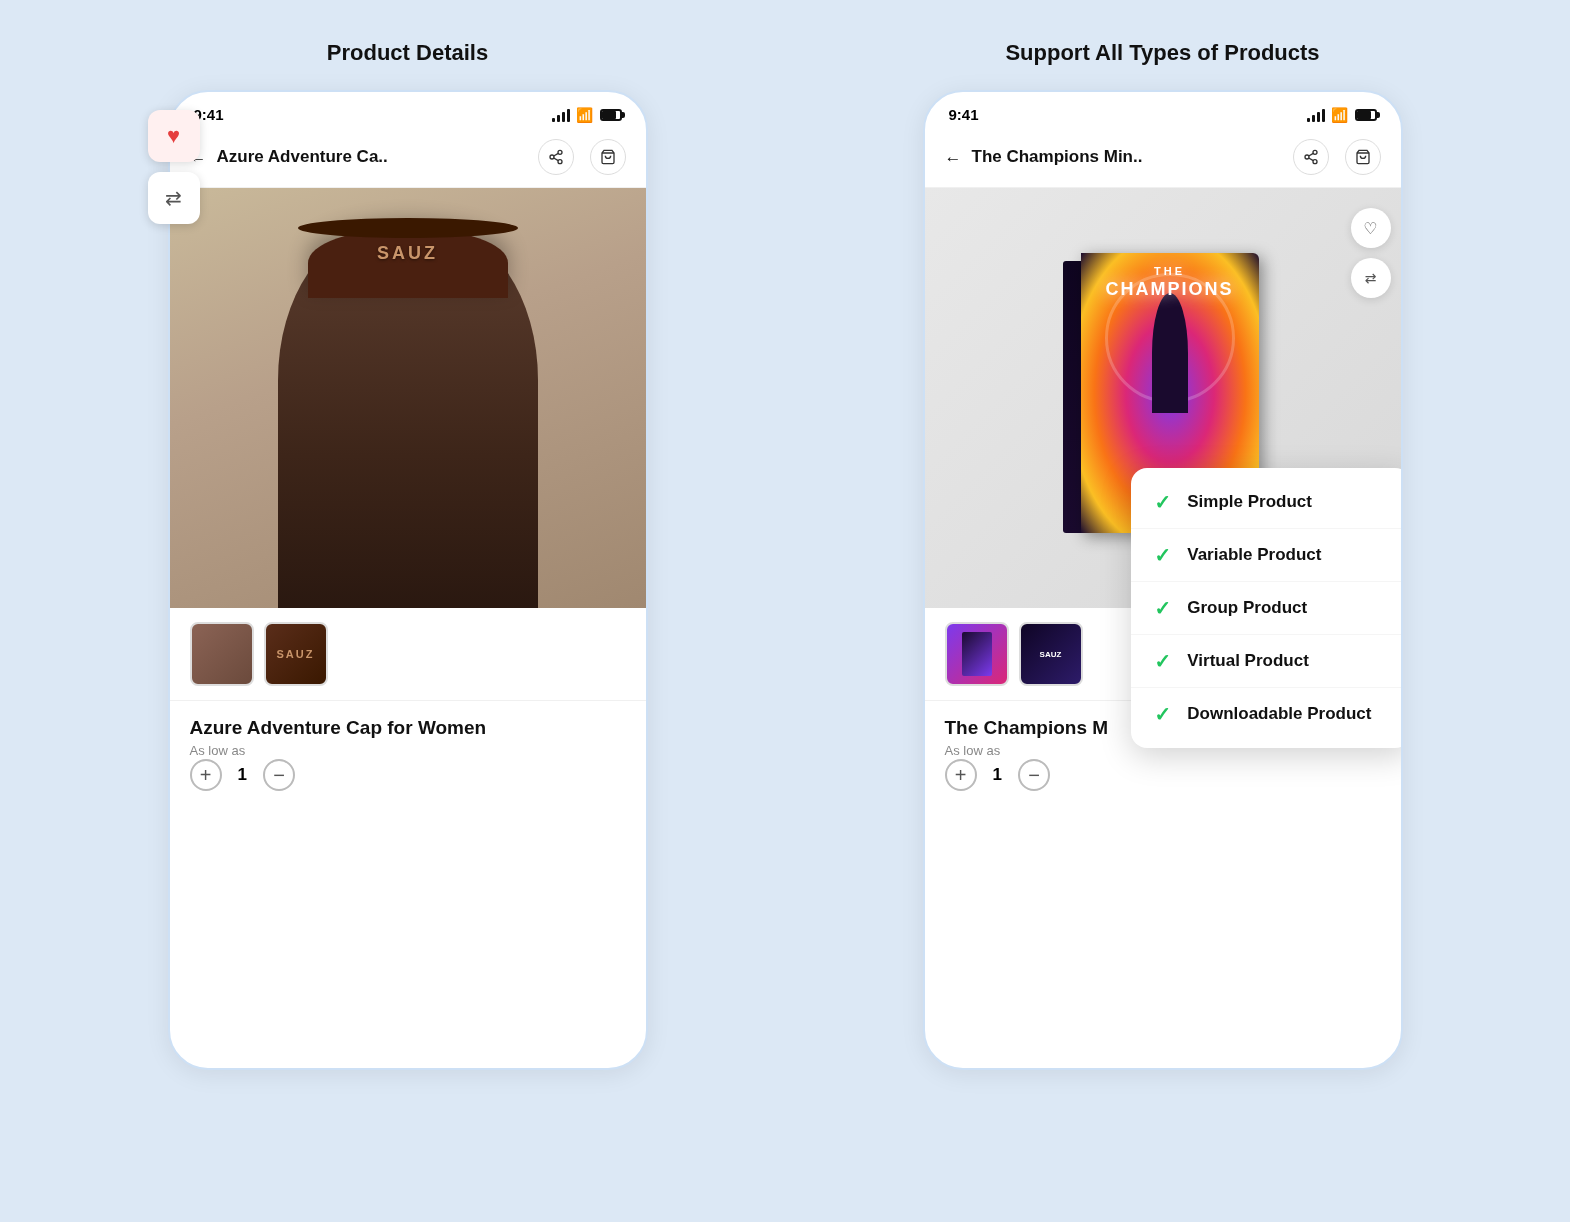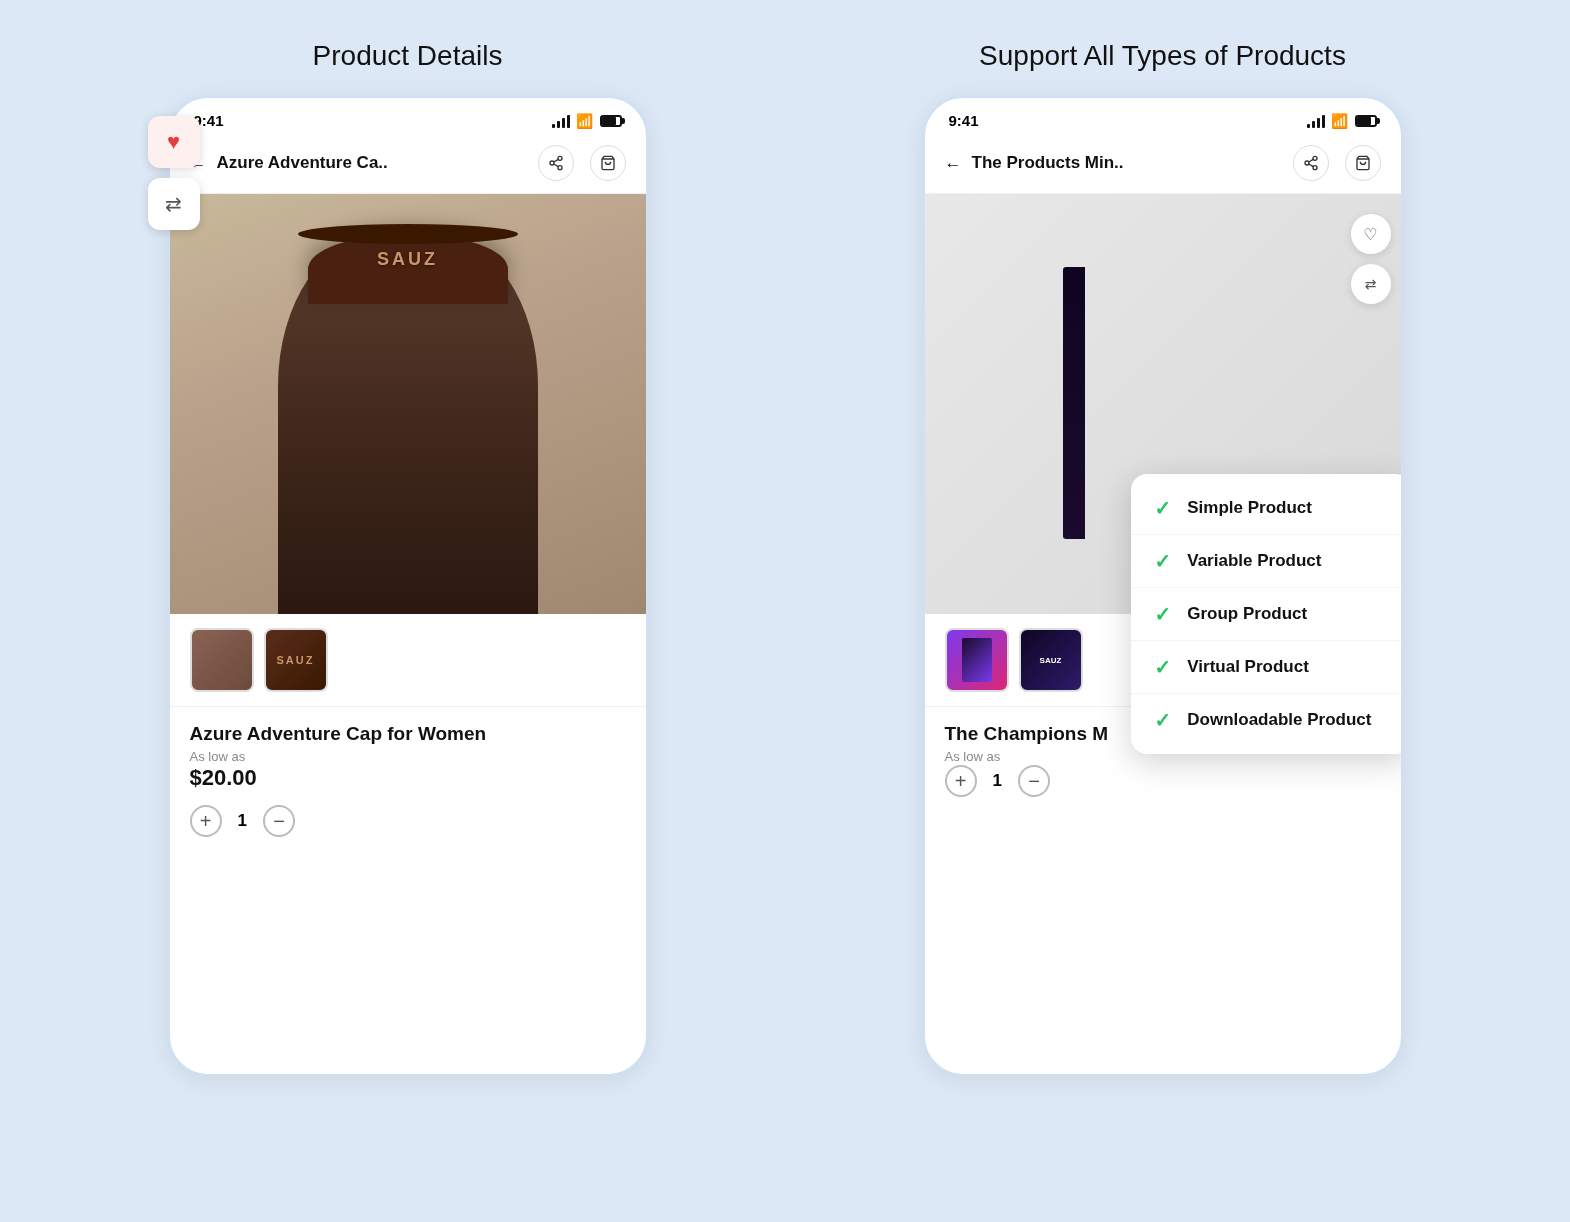--- a/index.html
+++ b/index.html
@@ -15,22 +15,22 @@
       gap: 60px;
     }
     .section {
       flex: 1;
       display: flex;
       flex-direction: column;
       align-items: center;
       gap: 24px;
     }
     .section-title {
-      font-size: 28px;
-      font-weight: 400;
+      font-size: 22px;
+      font-weight: 700;
       color: #111;
       text-align: center;
     }
     .phone-frame {
       background: #fff;
       border-radius: 40px;
       border: 2px solid #cde0f5;
       width: 480px;
       min-height: 980px;
       overflow: hidden;
@@ -372,21 +372,20 @@
       </div>
 
       <div class="thumbnail-row">
         <div class="thumb" style="background:linear-gradient(135deg,#8b6355 0%,#6b4a3c 100%);"></div>
         <div class="thumb" style="background:linear-gradient(135deg,#5a2d1a 0%,#3a1800 100%);display:flex;align-items:center;justify-content:center;color:#c9956a;font-size:11px;font-weight:900;letter-spacing:2px;">SAUZ</div>
       </div>
 
       <div class="product-info">
         <div class="product-name">Azure Adventure Cap for Women</div>
         <div class="product-sublabel">As low as</div>
-        <div class="product-price">$20.00</div>
         <div class="qty-control">
           <div class="qty-btn">+</div>
           <span class="qty-val">1</span>
           <div class="qty-btn">−</div>
         </div>
       </div>
     </div>
   </div>
 </div>
 
@@ -408,21 +407,21 @@
           <span class="wifi-icon">📶</span>
           <div class="battery">
               <div class="battery-fill"></div>
             </div>
         </div>
       </div>
 
       <div class="nav-bar">
         <div class="nav-left">
           <span style="cursor:pointer;">←</span>
-          <span>The Products Min..</span>
+          <span>The Champions Min..</span>
         </div>
         <div class="nav-right">
           <div class="nav-icon-btn">
             <svg width="16" height="16" viewBox="0 0 24 24" fill="none" stroke="#333" stroke-width="2">
                 <circle cx="18" cy="5" r="3"></circle>
                 <circle cx="6" cy="12" r="3"></circle>
                 <circle cx="18" cy="19" r="3"></circle>
                 <line x1="8.59" y1="13.51" x2="15.42" y2="17.49"></line>
                 <line x1="15.41" y1="6.51" x2="8.59" y2="10.49"></line>
               </svg>
@@ -437,20 +436,33 @@
         </div>
       </div>
 
       <div class="product-image-area-right">
         <div class="book-image-placeholder">
 
           <div style="position:relative;width:200px;height:290px;">
 
             <div style="position:absolute;left:0;top:8px;width:22px;height:272px;background:linear-gradient(180deg,#0f0520 0%,#1a0a2e 100%);border-radius:3px 0 0 3px;"></div>
 
+            <div style="position:absolute;left:18px;top:0;width:178px;height:280px;border-radius:0 6px 6px 0;overflow:hidden;box-shadow:4px 4px 16px rgba(0,0,0,0.4);">
+
+              <div style="position:absolute;inset:0;background:radial-gradient(ellipse at center, #7c3aed 0%, #db2777 35%, #f97316 60%, #fbbf24 80%, #1a0a2e 100%);"></div>
+
+              <div style="position:absolute;top:20px;left:50%;transform:translateX(-50%);width:130px;height:130px;border-radius:50%;border:3px solid rgba(255,255,255,0.2);background:transparent;"></div>
+
+              <div style="position:absolute;top:40px;left:50%;transform:translateX(-50%);width:36px;height:120px;background:#1a0a2e;border-radius:50% 50% 0 0;"></div>
+
+              <div style="position:absolute;top:12px;left:0;right:0;text-align:center;color:#fff;font-size:11px;font-weight:900;letter-spacing:3px;text-shadow:0 0 15px rgba(255,255,255,0.8);">THE</div>
+              <div style="position:absolute;top:26px;left:0;right:0;text-align:center;color:#fff;font-size:18px;font-weight:900;letter-spacing:2px;text-shadow:0 0 15px rgba(255,255,255,0.8);">CHAMPIONS</div>
+
+              <div style="position:absolute;bottom:14px;left:0;right:0;text-align:center;color:#ccc;font-size:9px;letter-spacing:2px;">MINING</div>
+            </div>
           </div>
         </div>
 
         <div class="side-actions-right">
           <div class="side-btn">
             <span style="color:#555;font-size:16px;">♡</span>
           </div>
           <div class="side-btn">
             <span style="color:#555;font-size:14px;">⇄</span>
           </div>

